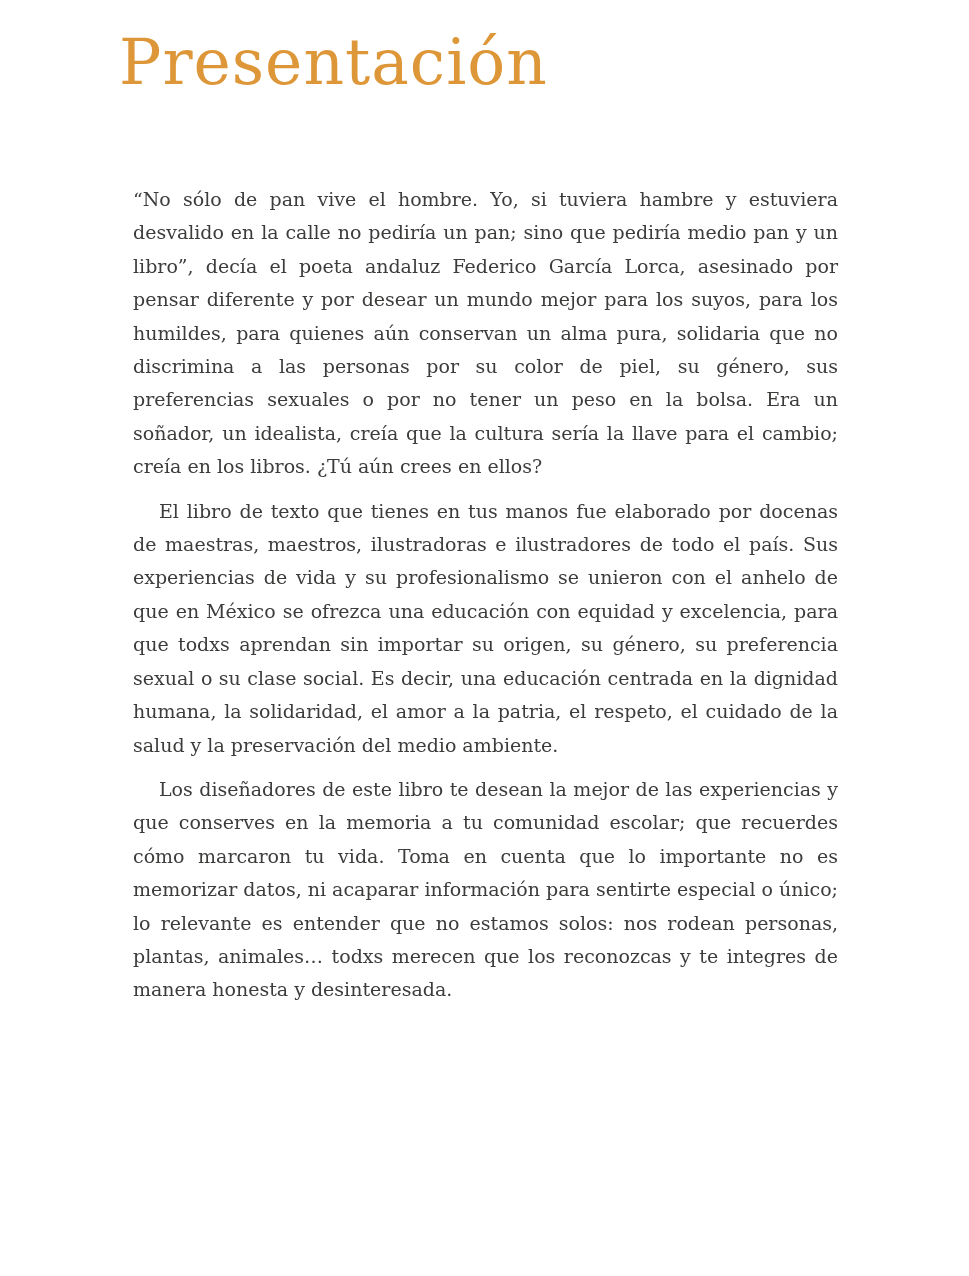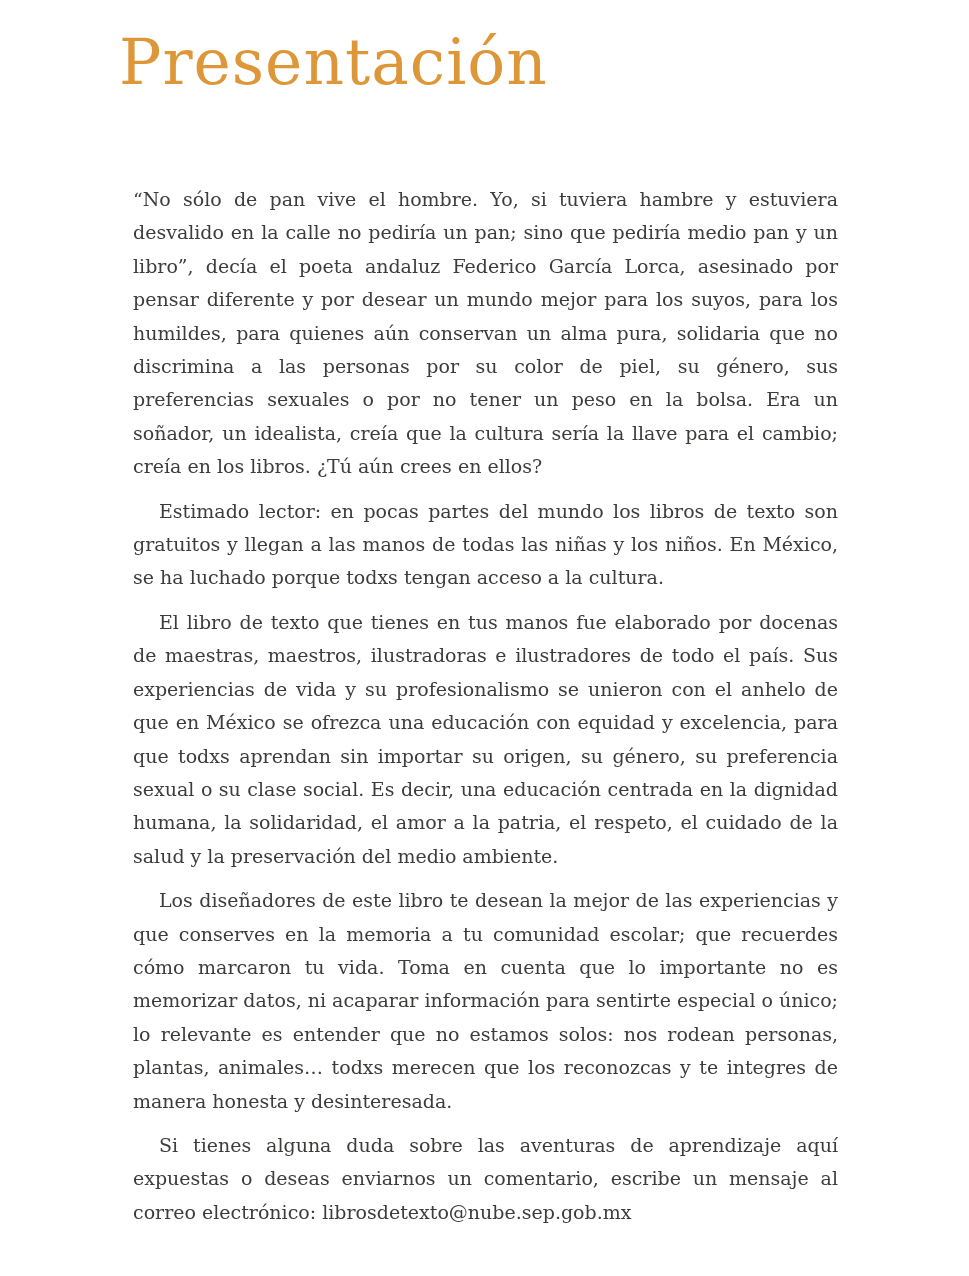--- a/index.html
+++ b/index.html
@@ -50,19 +50,17 @@
 </style>
 </head>
 <body>
 
 <div class="page">
 
   <h1 class="page-title">Presentación</h1>
 
   <div class="text-block">
     <p>“No sólo de pan vive el hombre. Yo, si tuviera hambre y estuviera desvalido en la calle no pediría un pan; sino que pediría medio pan y un libro”, decía el poeta andaluz Federico García Lorca, asesinado por pensar diferente y por desear un mundo mejor para los suyos, para los humildes, para quienes aún conservan un alma pura, solidaria que no discrimina a las personas por su color de piel, su género, sus preferencias sexuales o por no tener un peso en la bolsa. Era un soñador, un idealista, creía que la cultura sería la llave para el cambio; creía en los libros. ¿Tú aún crees en ellos?</p>
-    <p class="indent">Estimado lector: en pocas partes del mundo los libros de texto son gratuitos y llegan a las manos de todas las niñas y los niños. En México, se ha luchado porque todxs tengan acceso a la cultura.</p>
     <p class="indent">El libro de texto que tienes en tus manos fue elaborado por docenas de maestras, maestros, ilustradoras e ilustradores de todo el país. Sus experiencias de vida y su profesionalismo se unieron con el anhelo de que en México se ofrezca una educación con equidad y excelencia, para que todxs aprendan sin importar su origen, su género, su preferencia sexual o su clase social. Es decir, una educación centrada en la dignidad humana, la solidaridad, el amor a la patria, el respeto, el cuidado de la salud y la preservación del medio ambiente.</p>
     <p class="indent">Los diseñadores de este libro te desean la mejor de las experiencias y que conserves en la memoria a tu comunidad escolar; que recuerdes cómo marcaron tu vida. Toma en cuenta que lo importante no es memorizar datos, ni acaparar información para sentirte especial o único; lo relevante es entender que no estamos solos: nos rodean personas, plantas, animales… todxs merecen que los reconozcas y te integres de manera honesta y desinteresada.</p>
-    <p class="indent">Si tienes alguna duda sobre las aventuras de aprendizaje aquí expuestas o deseas enviarnos un comentario, escribe un mensaje al correo electrónico: librosdetexto@nube.sep.gob.mx</p>
   </div>
 
 </div>
 
 </body></html>

